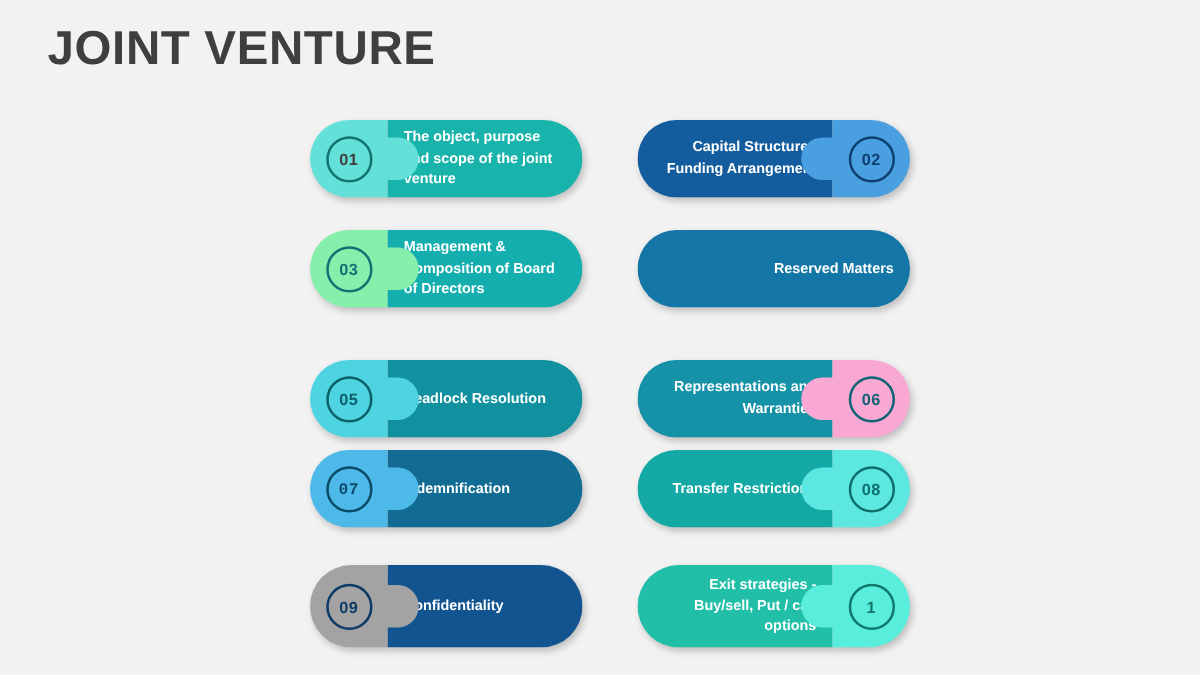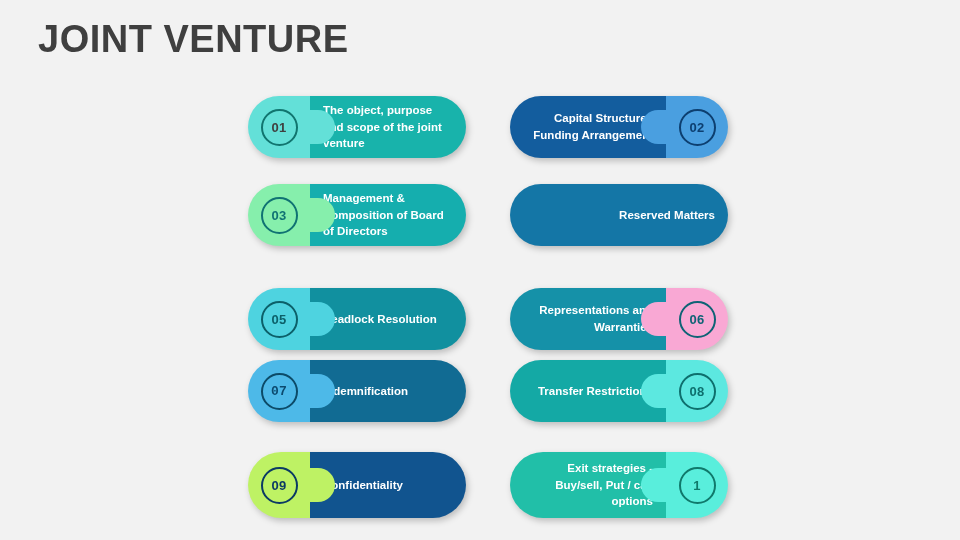--- a/index.html
+++ b/index.html
@@ -197,21 +197,21 @@
         <div class="body" style="background: rgb(20, 169, 165);">
           <div class="label">Transfer Restrictions</div>
         </div>
         <div class="cap" style="background: rgb(92, 232, 224);">
           <div class="ring" style="color: rgb(14, 111, 109); border-color: rgb(14, 111, 109);">08</div>
         </div>
       </div>
     </div>
     <div class="row r4">
       <div class="pill left tall">
-        <div class="cap" style="background: #bef264;">
+        <div class="cap" style="background: #a3a3a3;">
           <div class="ring" style="color: rgb(11, 58, 100); border-color: rgb(11, 58, 100);">09</div>
         </div>
         <div class="body" style="background: rgb(17, 84, 143);">
           <div class="label">Confidentiality</div>
         </div>
       </div>
       <div class="pill right tall">
         <div class="body" style="background: rgb(33, 191, 168);">
           <div class="label">Exit strategies - Buy/sell, Put / call options</div>
         </div>

